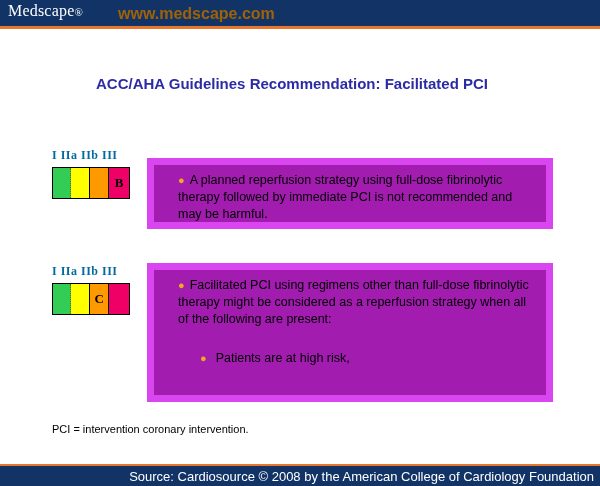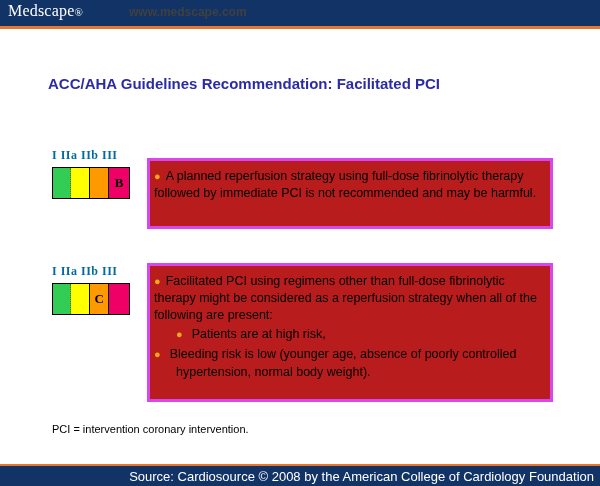--- a/index.html
+++ b/index.html
@@ -38,37 +38,37 @@
     white-space: nowrap;
   }
   #brand-logo .reg {
     font-size: 11px;
     vertical-align: baseline;
   }
   #site-url {
     position: absolute;
     left: 118px; top: 5px;
     font-family: "Liberation Sans", sans-serif;
-    font-size: 12px;
-    font-weight: bold;
-    color: #404040;
-    white-space: nowrap;
-    margin-left: 11px;
+    font-size: 16px;
+    font-weight: bold;
+    color: #a16207;
+    white-space: nowrap;
   }
 
   
   #slide-title {
     position: absolute;
     left: 0; top: 75px;
     width: 488px;
     text-align: center;
     font-size: 15px;
     font-weight: bold;
     color: #2B2BA5;
     white-space: nowrap;
+    padding-left: 48px;
   }
 
   .class-group { position: absolute; }
 
   .class-labels {
     font-family: "Liberation Serif", serif;
     font-weight: bold;
     font-size: 12px;
     color: #0369a1;
     text-align: left;
@@ -98,40 +98,40 @@
     color: #000000;
   }
   .seg-i    { width: 24%; background: #33CC55; border-right: 1px dotted #556B2F; }
   .seg-iia  { width: 25%; background: #FFFF00; border-right: 1px solid #000000; }
   .seg-iib  { width: 25%; background: #FF9900; border-right: 1px solid #000000; }
   .seg-iii  { width: 26%; background: #EE0066; }
 
   
   .text-box {
     position: absolute;
-    border: 3px solid #d946ef;
+    border: 7px solid #d946ef;
     box-sizing: border-box;
-    background: #b91c1c;
-    padding: 7px 9px 7px 4px;
+    background: #a21caf;
+    padding: 7px 9px 7px 24px;
   }
   .bullet-line {
     font-size: 12.5px;
     color: #000000;
     line-height: 17px;
     text-indent: 0;
     position: relative;
   }
   .bullet-dot {
     color: #F0A81E;
     font-size: 11px;
     line-height: 17px;
     margin-right: 5px;
   }
   .sub-list {
-    margin-top: 0;
+    margin-top: 20px;
   }
   .sub-line {
     font-size: 12.5px;
     color: #000000;
     line-height: 21px;
     padding-left: 22px;
   }
   .sub-line .bullet-dot { margin-right: 9px; }
 
   
@@ -195,21 +195,20 @@
     <div class="class-seg seg-iia"></div>
     <div class="class-seg seg-iib">C</div>
     <div class="class-seg seg-iii"></div>
   </div>
 </div>
 
 <div class="text-box" style="left:147px; top:263px; width:406px; height:139px;">
   <div class="bullet-line"><span class="bullet-dot">●</span><span>Facilitated PCI using regimens other than full-dose fibrinolytic therapy might be considered as a reperfusion strategy when all of the following are present:</span></div>
   <div class="sub-list">
     <div class="sub-line"><span class="bullet-dot">●</span><span>Patients are at high risk,</span></div>
-    <div class="sub-line" style="padding-left: 22px; text-indent: -22px; line-height: 18px;"><span class="bullet-dot">●</span><span style="text-indent: 0px;">Bleeding risk is low (younger age, absence of poorly controlled hypertension, normal body weight).</span></div>
   </div>
 </div>
 
 <div id="footnote">PCI = intervention coronary intervention.</div>
 
 <div id="footer-accent"></div>
 <div id="footer-bar"></div>
 <div id="footer-text">Source: Cardiosource © 2008 by the American College of Cardiology Foundation</div>
 
 </body></html>

